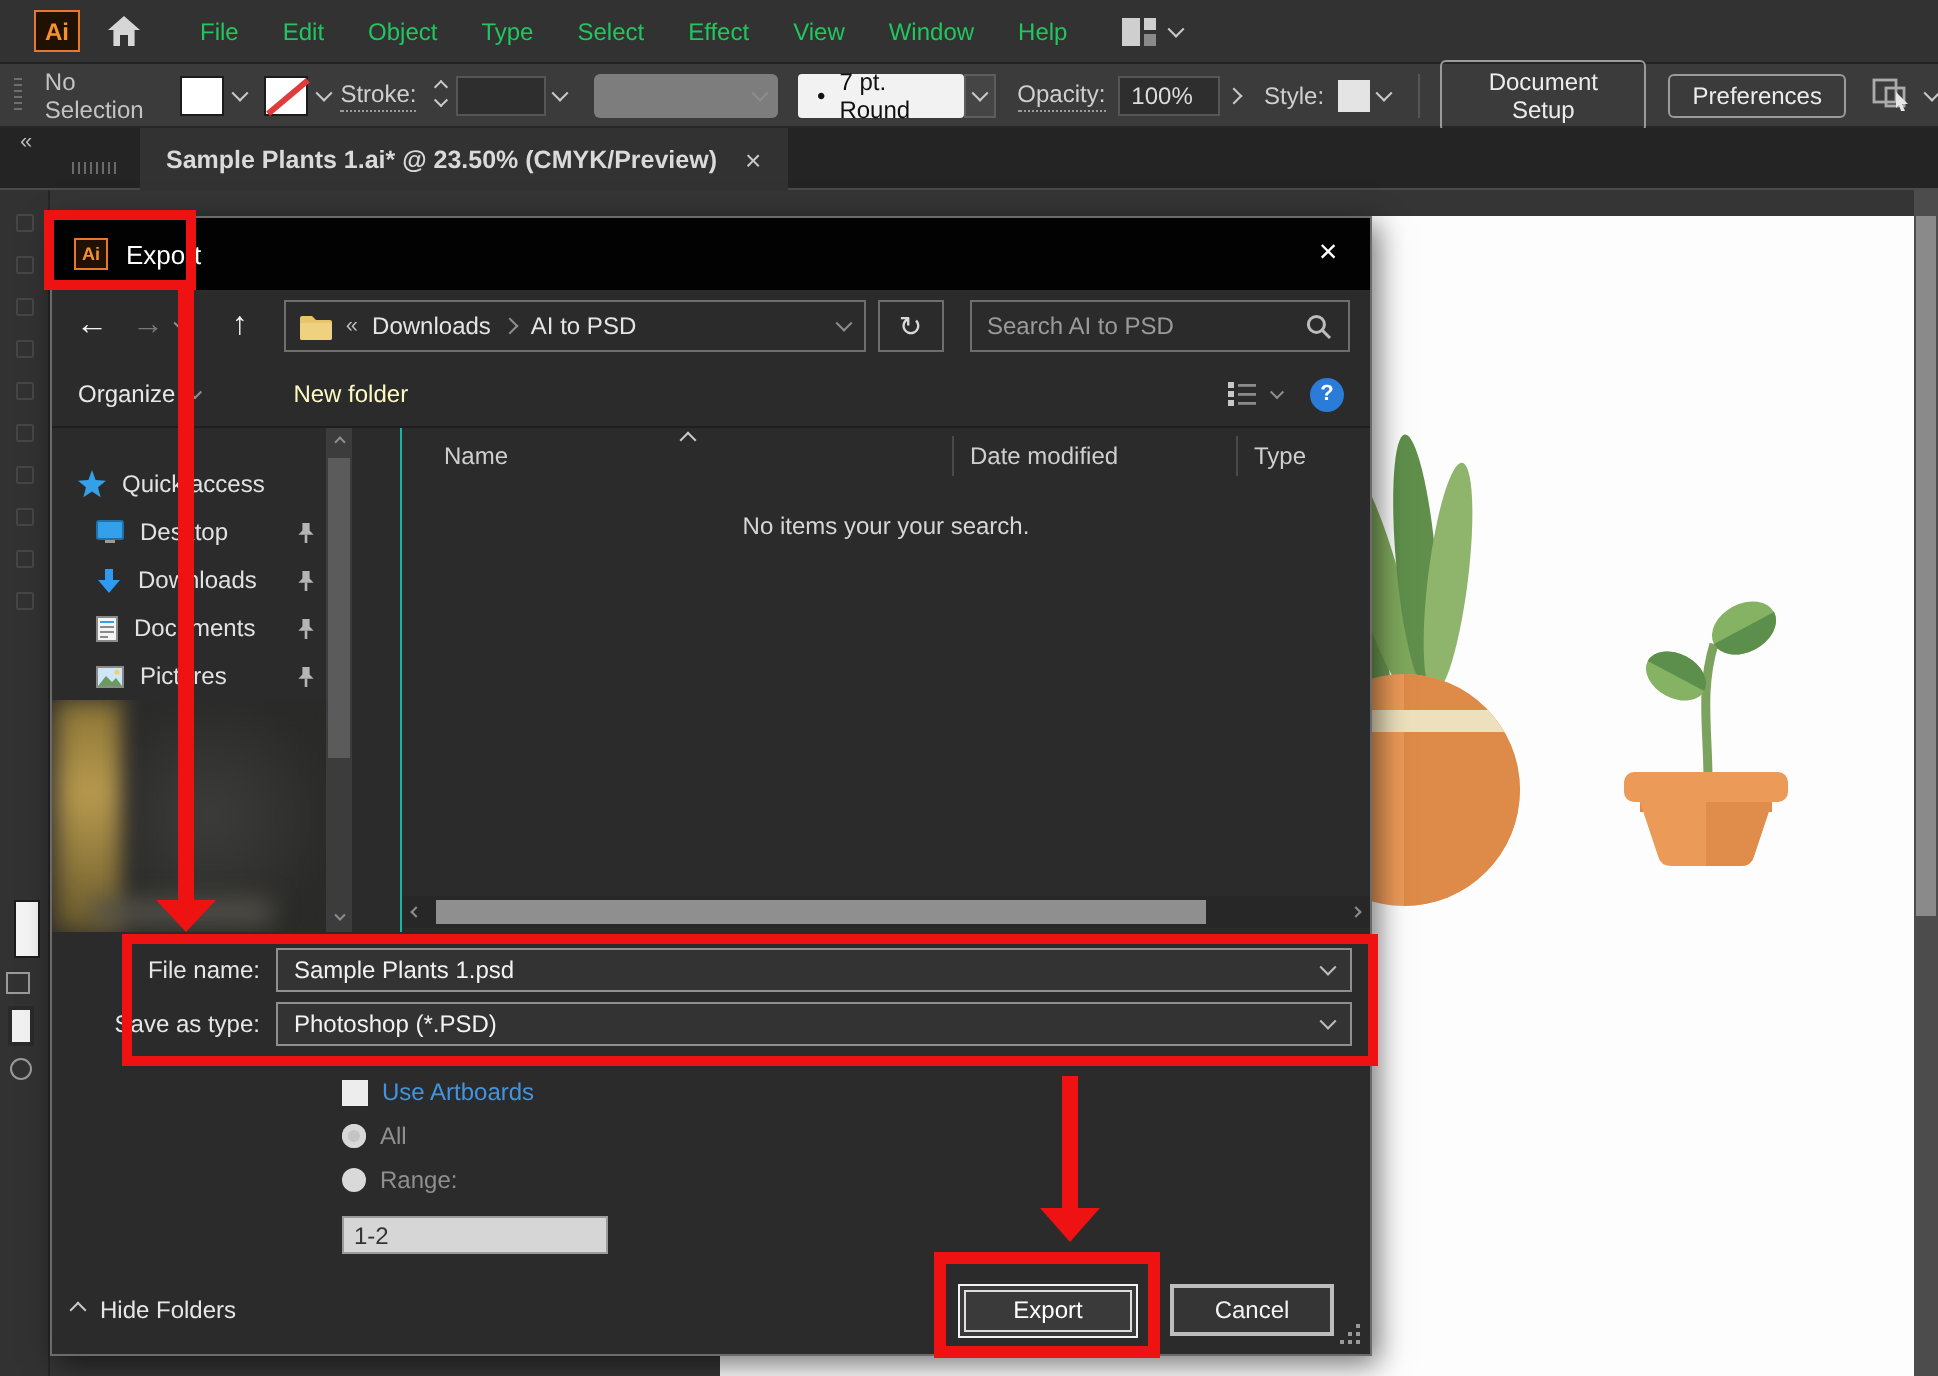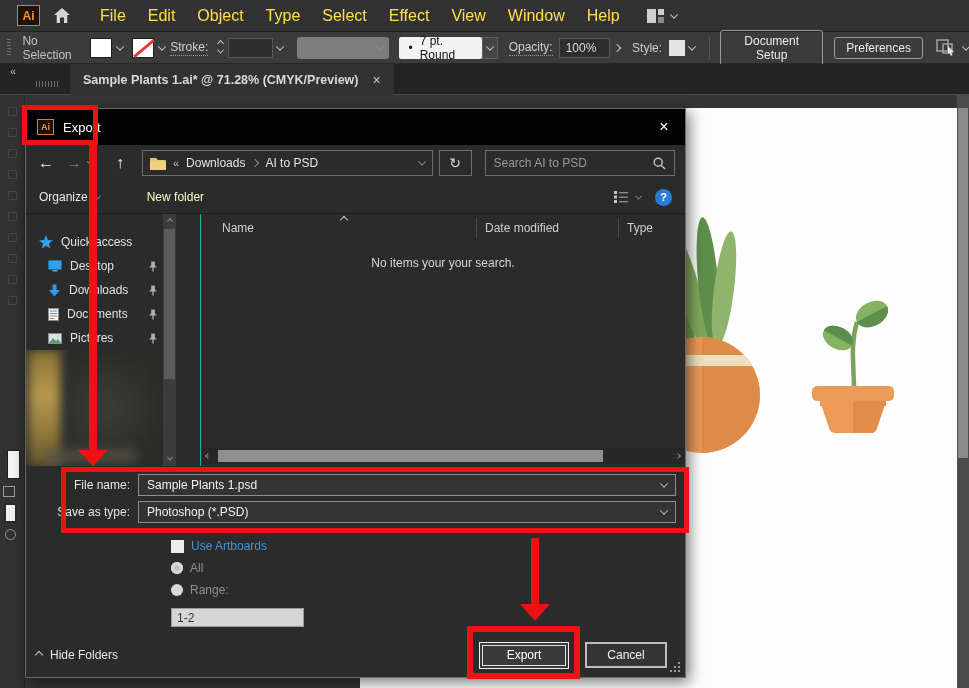--- a/index.html
+++ b/index.html
@@ -10,21 +10,21 @@
     font-size:12px; color:#d9d9d9; -webkit-font-smoothing:antialiased;
   }
   
   .menubar { position:absolute; left:0; top:0; width:969px; height:32px;
     background:#323232; border-bottom:1px solid #232323; display:flex; align-items:center; }
   .ai-logo { width:23px; height:21px; margin-left:17px; border:1px solid #e9772a;
     background:#211102; color:#f5922e; font-weight:bold; font-size:12px;
     display:flex; align-items:center; justify-content:center; }
   .home-ic { margin-left:13px; display:flex; }
   .menu-items { display:flex; margin-left:18px; }
-  .menu-item { padding:0 8px; margin:0 3px; font-size:16px; color:#fde047; line-height:32px; }
+  .menu-item { padding:0 8px; margin:0 3px; font-size:12px; color:#22c55e; line-height:32px; }
   .ws-ic { margin-left:16px; display:flex; align-items:center; gap:7px; }
   
   .controlbar { position:absolute; left:0; top:32px; width:969px; height:32px;
     background:#3b3b3b; border-bottom:1px solid #272727; display:flex; align-items:center; }
   .dragdots { width:5px; height:18px; margin-left:7px;
     background:repeating-linear-gradient(#6f6f6f 0 1px, transparent 1px 3px); }
   .nosel { margin-left:11px; width:72px; color:#c3c3c3; }
   .swatch-grp { display:flex; align-items:center; margin-left:4px; }
   .swatch { width:22px; height:20px; background:#fff; border:1px solid #1c1c1c; position:relative; }
   .swatch .slash { position:absolute; left:-2px; top:8px; width:26px; height:3px;
@@ -263,21 +263,21 @@
       <span class="cv cv-down"></span>
     </div>
   </div>
 
   <div class="tabbar">
     <div style="display:flex;flex-direction:column;align-items:flex-start;">
       <span class="collapse-btn">«</span>
     </div>
     <div class="tab-handle"></div>
     <div class="doc-tab">
-      <span>Sample Plants 1.ai* @ 71.28% (CMYK/Preview)</span>
+      <span>Sample Plants 1.ai* @ 23.50% (CMYK/Preview)</span>
       <span class="x">×</span>
     </div>
   </div>
 
   <div class="tools">
     <div class="tool-ph"></div>
     <div class="tool-ph"></div>
     <div class="tool-ph"></div>
     <div class="tool-ph"></div>
     <div class="tool-ph"></div>

